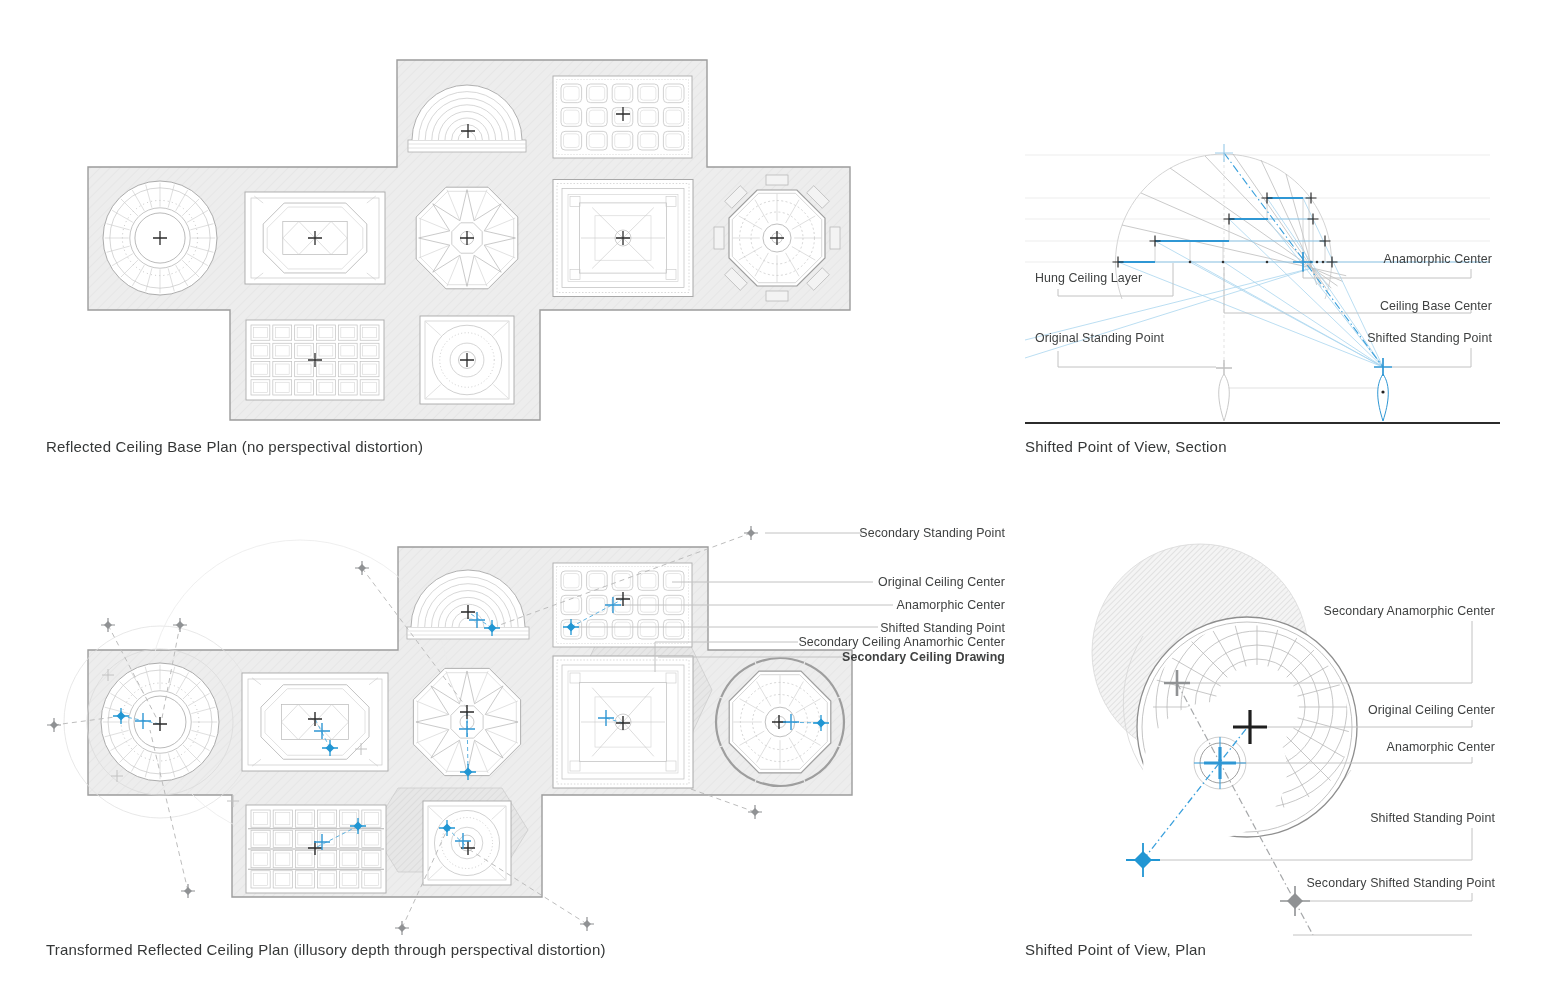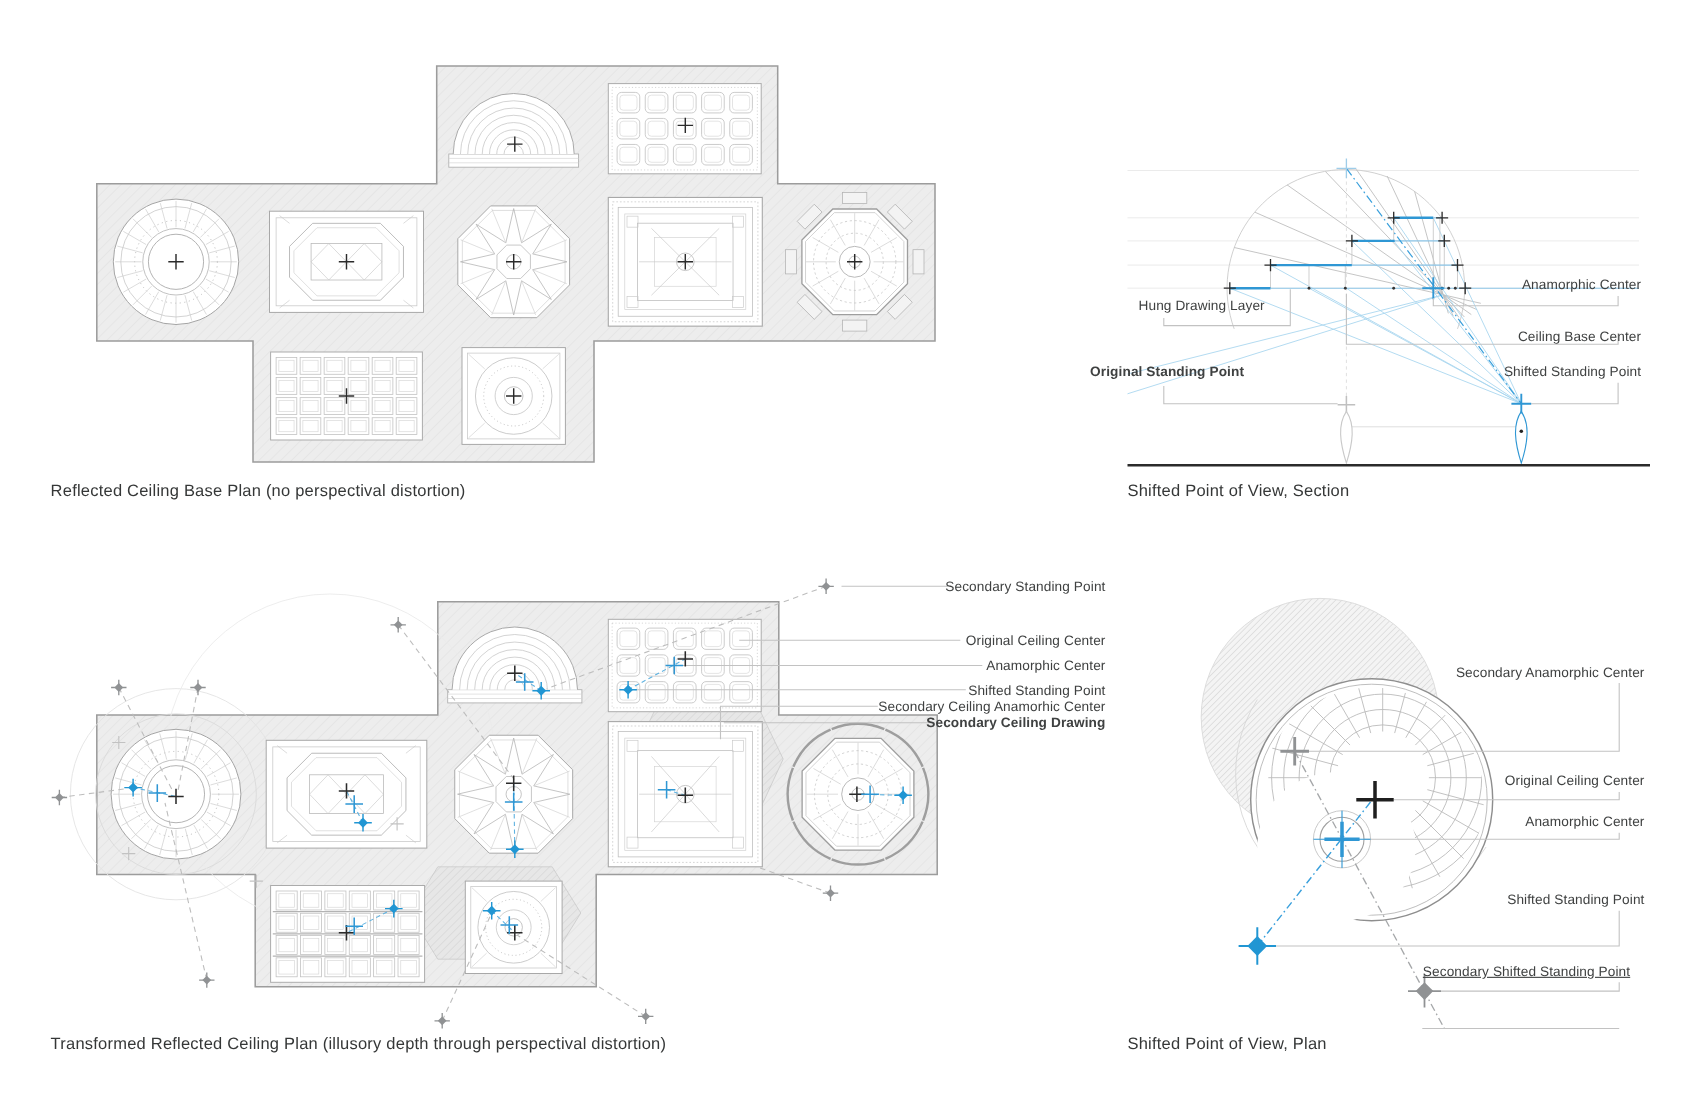--- a/index.html
+++ b/index.html
@@ -699,35 +699,35 @@
           <path d="M1126,860H1160M1143,843V877" stroke="#2196d3" stroke-width="1.8" fill="none"></path>
         </g>
         <g>
           <path d="M1287,901L1295,893L1303,901L1295,909Z" stroke="none" stroke-width="0" fill="#909294"></path>
           <path d="M1280,901H1310M1295,886V916" stroke="#909294" stroke-width="1.6" fill="none"></path>
         </g>
       </g>
   </svg>
 
   <div class="lbl r" style="right:53px;top:252px;">Anamorphic Center</div>
-  <div class="lbl" style="left:1035px;top:271px;">Hung Drawing Layer</div>
+  <div class="lbl" style="left:1035px;top:271px;">Hung Ceiling Layer</div>
   <div class="lbl r" style="right:53px;top:288px;margin-top:11px;">Ceiling Base Center</div>
-  <div class="lbl" style="left:991px;top:331px;font-weight:bold;">Original Standing Point</div>
+  <div class="lbl" style="left:1035px;top:331px;">Original Standing Point</div>
   <div class="lbl r" style="right:53px;top:331px;">Shifted Standing Point</div>
 
   <div class="lbl r" style="right:540px;top:526px;margin-left:16px;">Secondary Standing Point</div>
   <div class="lbl r" style="right:540px;top:575px;">Original Ceiling Center</div>
   <div class="lbl r" style="right:540px;top:598px;">Anamorphic Center</div>
   <div class="lbl r" style="right:540px;top:621px;">Shifted Standing Point</div>
   <div class="lbl r" style="right:540px;top:635px;">Secondary Ceiling Anamorhic Center</div>
   <div class="lbl r" style="right:540px;top:650px;font-weight:bold;">Secondary Ceiling Drawing</div>
 
   <div class="lbl r" style="right:50px;top:604px;margin-left:14px;">Secondary Anamorphic Center</div>
   <div class="lbl r" style="right:50px;top:703px;">Original Ceiling Center</div>
   <div class="lbl r" style="right:50px;top:740px;">Anamorphic Center</div>
   <div class="lbl r" style="right:50px;top:811px;">Shifted Standing Point</div>
-  <div class="lbl r" style="right:63px;top:876px;text-decoration:underline;">Secondary Shifted Standing Point</div>
+  <div class="lbl r" style="right:50px;top:876px;">Secondary Shifted Standing Point</div>
 
   <div class="caption" style="left:46px;top:438px;">Reflected Ceiling Base Plan (no perspectival distortion)</div>
   <div class="caption" style="left:1025px;top:438px;">Shifted Point of View, Section</div>
   <div class="caption" style="left:46px;top:941px;">Transformed Reflected Ceiling Plan (illusory depth through perspectival distortion)</div>
   <div class="caption" style="left:1025px;top:941px;">Shifted Point of View, Plan</div>
 </div>
 
 </body></html>

